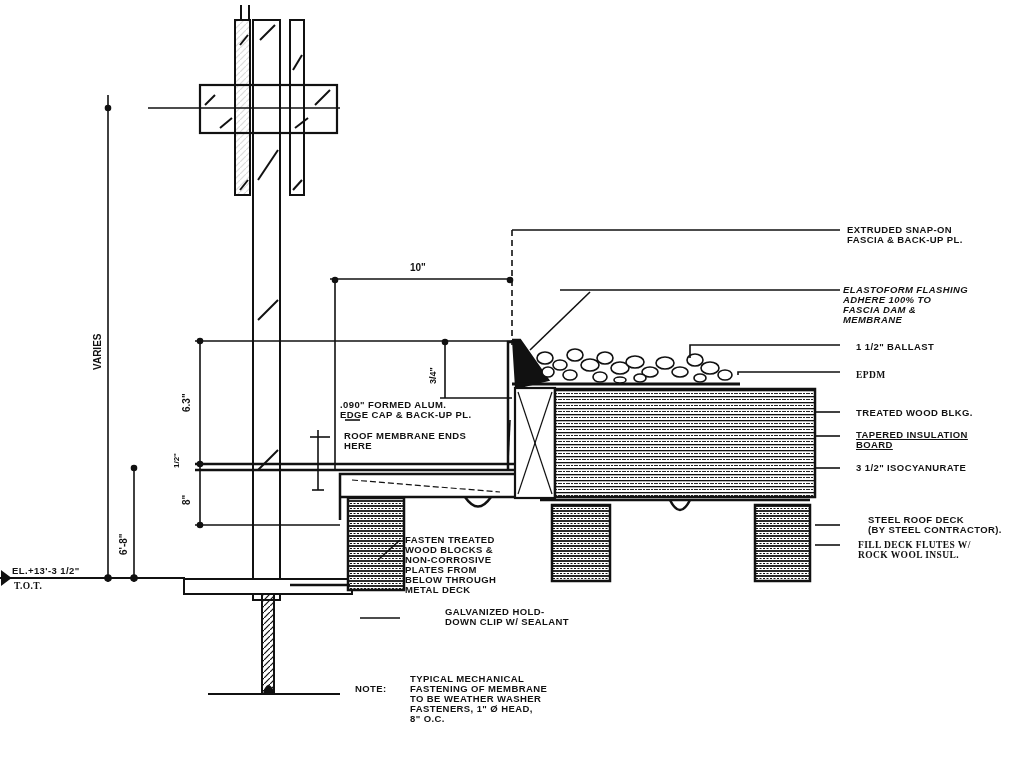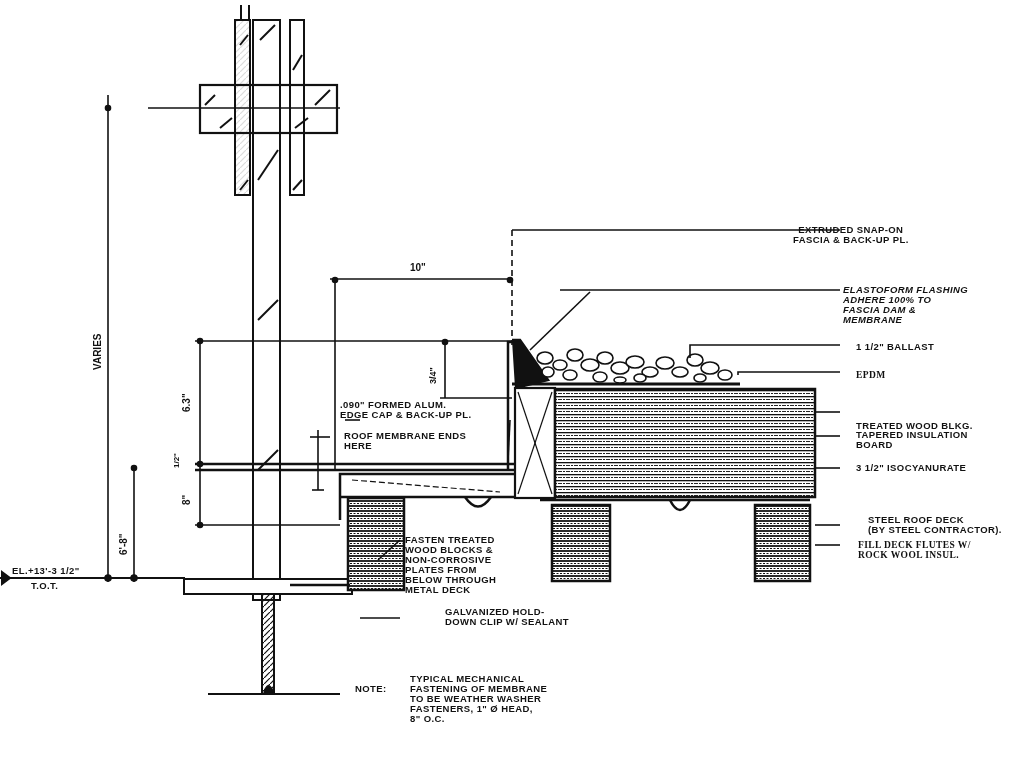--- a/index.html
+++ b/index.html
@@ -176,40 +176,40 @@
     <line x1="815" y1="525" x2="840" y2="525"></line>
     <line x1="815" y1="545" x2="840" y2="545"></line>
     <line x1="360" y1="420" x2="345" y2="420"></line>
     <line x1="510" y1="420" x2="508" y2="460"></line>
     <path d="M310 437 L330 437"></path>
     <line x1="400" y1="540" x2="378" y2="560"></line>
     <line x1="360" y1="618" x2="400" y2="618"></line>
   </g>
 </svg>
 
-<div class="lbl" style="left:793px; top:225px;text-align:center;">
+<div class="lbl" style="left:847px; top:225px;">
   <span class="ln">Extruded snap-on</span>
   <span class="ln">fascia &amp; back-up pl.</span>
 </div>
 <div class="lbl" style="left:843px; top:285px;font-style:italic;">
   <span class="ln">Elastoform flashing</span>
   <span class="ln">adhere 100% to</span>
   <span class="ln">fascia dam &amp;</span>
   <span class="ln">membrane</span>
 </div>
 <div class="lbl" style="left:856px; top:342px;">
   <span class="ln">1 1/2" ballast</span>
 </div>
 <div class="lbl" style="left:856px; top:370px;font-family:Liberation Serif, serif;">
   <span class="ln">EPDM</span>
 </div>
-<div class="lbl" style="left:856px; top:408px;margin-top:13px;">
+<div class="lbl" style="left:856px; top:408px;">
   <span class="ln">Treated wood blkg.</span>
 </div>
-<div class="lbl" style="left:856px; top:430px;">
+<div class="lbl" style="left:856px; top:430px;text-decoration:underline;">
   <span class="ln">Tapered insulation</span>
   <span class="ln">board</span>
 </div>
 <div class="lbl" style="left:856px; top:463px;">
   <span class="ln">3 1/2" isocyanurate</span>
 </div>
 <div class="lbl" style="left:868px; top:515px;">
   <span class="ln">Steel roof deck</span>
   <span class="ln">(by steel contractor).</span>
 </div>
@@ -254,15 +254,15 @@
 <div class="dim" style="left:410px; top:262px;">10"</div>
 <div class="dim rot" style="left:181px; top:412px;">6.3"</div>
 <div class="dim rot" style="left:181px; top:505px;">8"</div>
 <div class="dim rot" style="left:172px; top:468px; font-size:8px;">1/2"</div>
 <div class="dim rot" style="left:428px; top:384px; font-size:9px;">3/4"</div>
 <div class="dim rot" style="left:118px; top:555px;">6'-8"</div>
 
 <div class="lbl" style="left:12px; top:566px;">
   <span class="ln">EL.+13'-3 1/2"</span>
 </div>
-<div class="lbl" style="left:31px; top:581px;">
+<div class="lbl" style="left:14px; top:581px;font-family:Liberation Serif, serif;">
   <span class="ln">T.O.T.</span>
 </div>
 
 </body></html>

